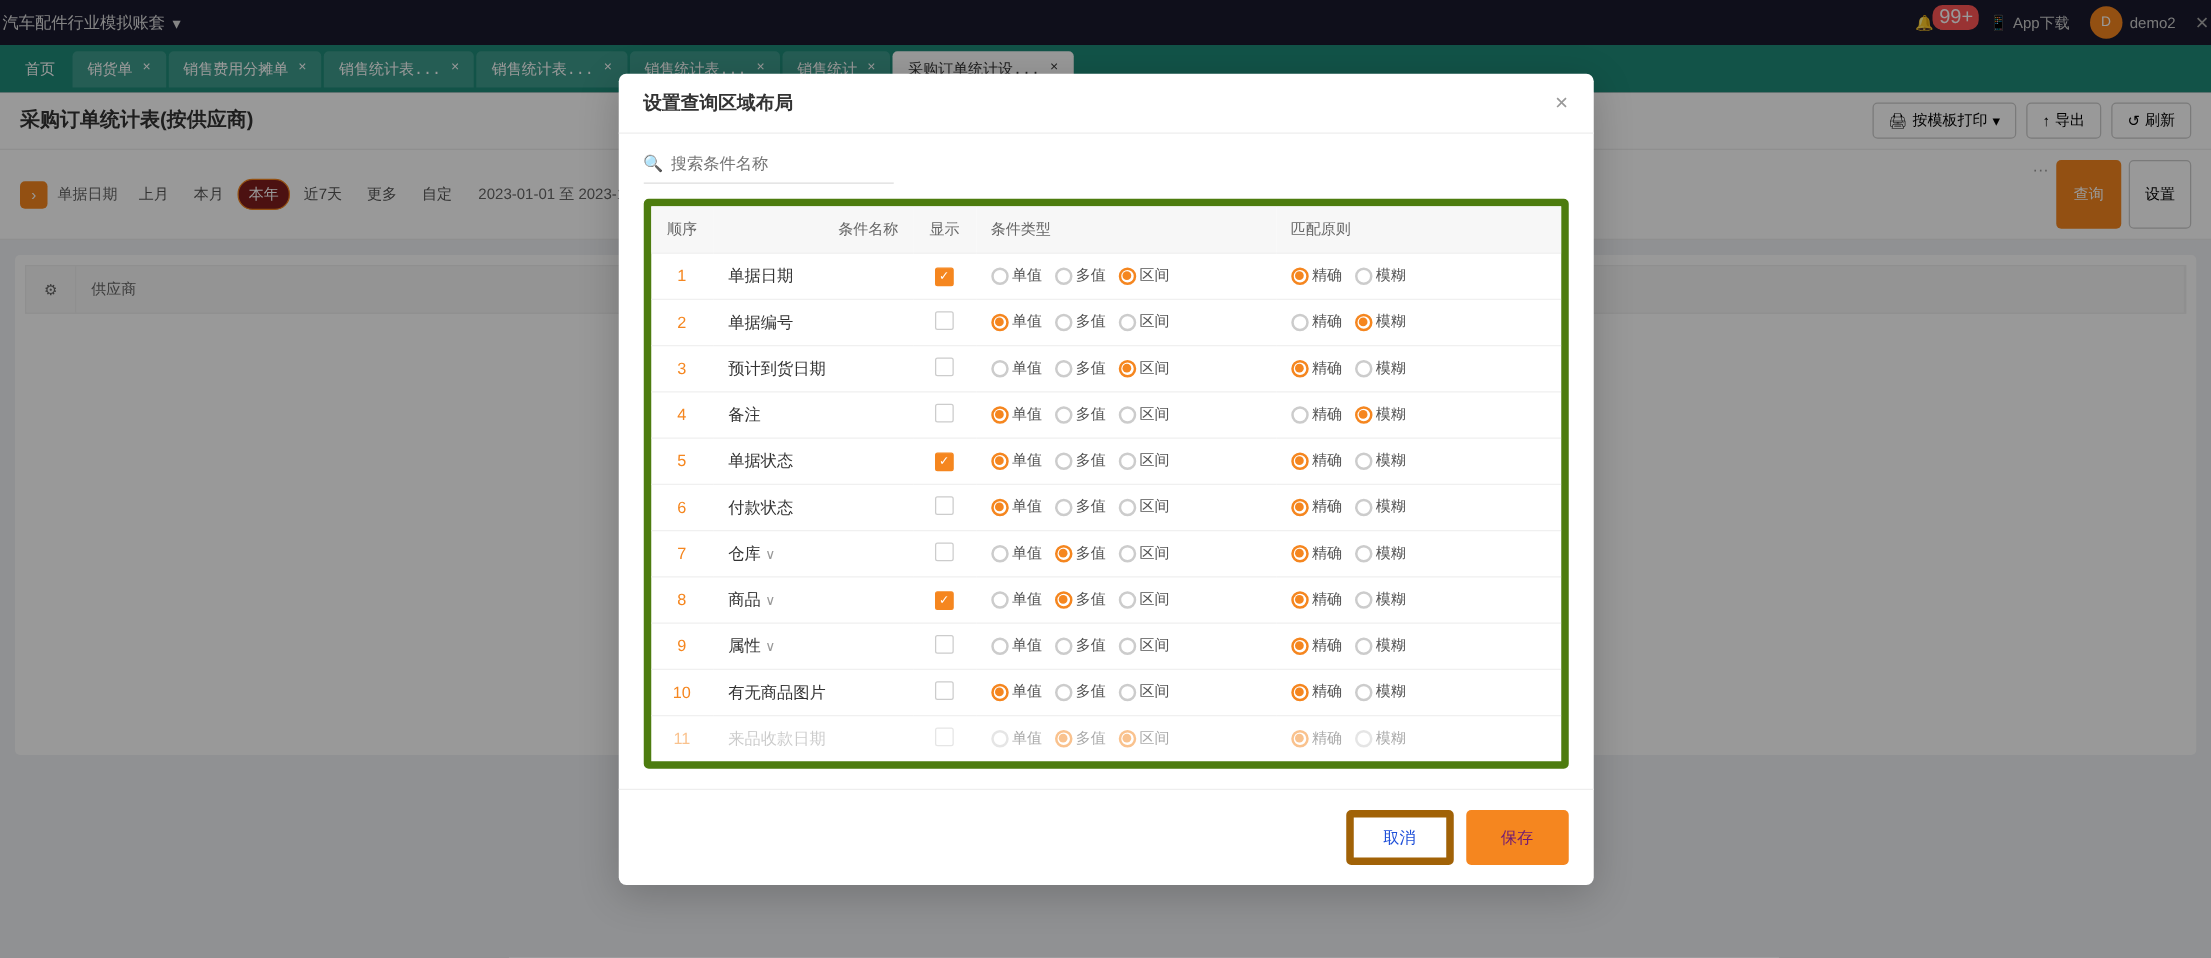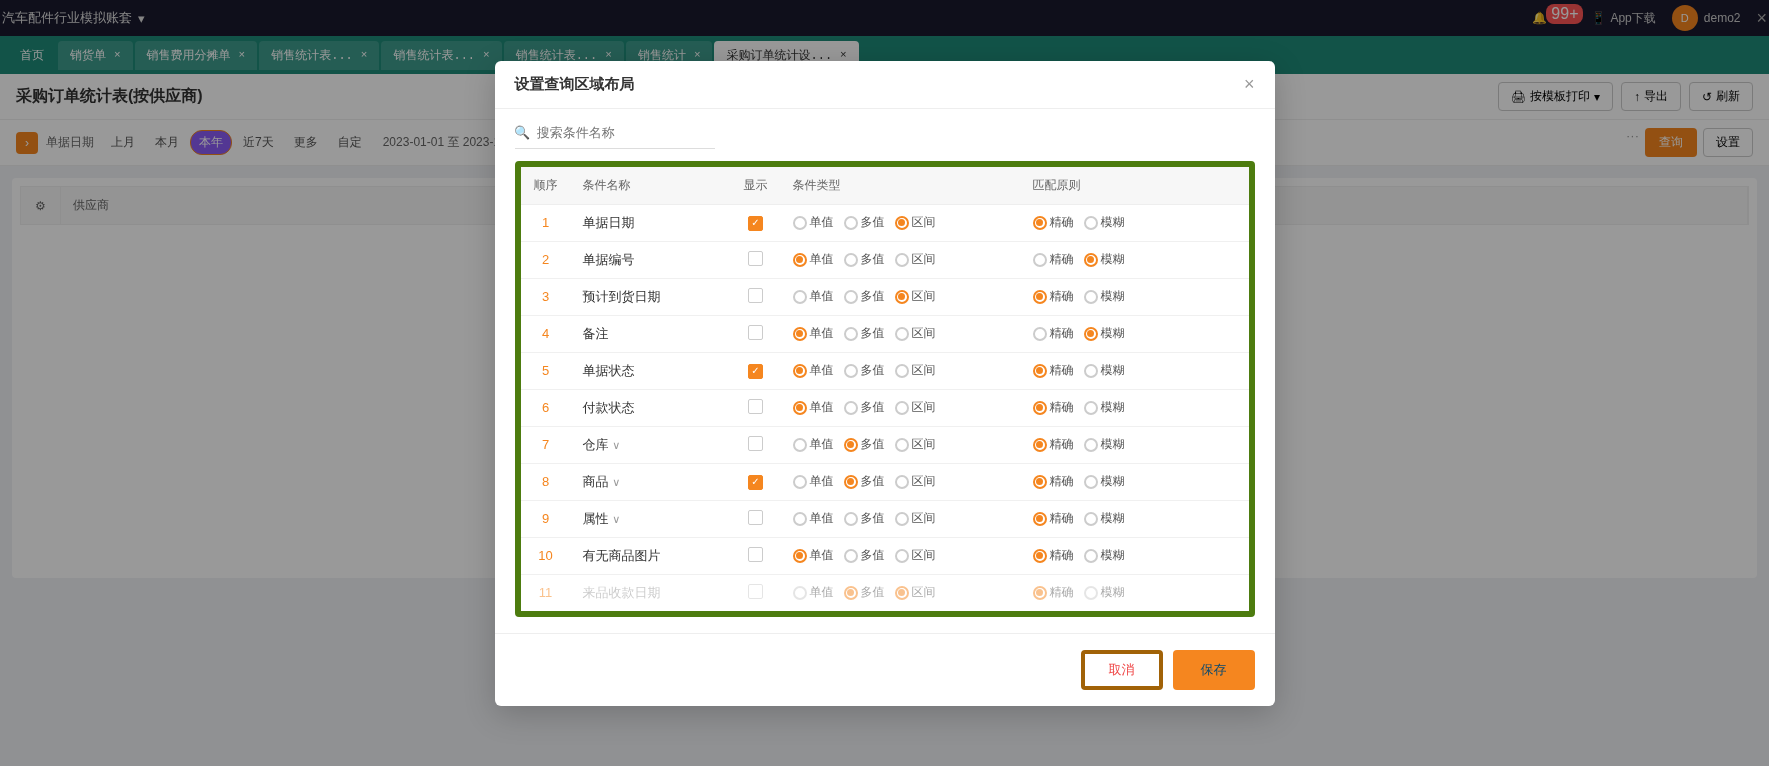--- a/index.html
+++ b/index.html
@@ -53,36 +53,36 @@
       background: #fff;
       padding: 8px 16px;
       display: flex;
       align-items: center;
       justify-content: space-between;
       border-bottom: 1px solid #eee;
     }
     .page-title { font-size: 16px; font-weight: bold; color: #333; }
     .header-actions { display: flex; align-items: center; gap: 8px; }
     .btn-outline { border: 1px solid #ccc; background: #fff; padding: 5px 12px; border-radius: 4px; cursor: pointer; font-size: 12px; display: flex; align-items: center; gap: 4px; }
-    .btn-orange { background: #f5861f; color: #fff; border: none; padding: 6px 14px; border-radius: 4px; cursor: pointer; font-size: 12px; }
+    .btn-orange { background: #f5861f; color: #fff; border: none; padding: 19px 14px; border-radius: 4px; cursor: pointer; font-size: 12px; }
 
     
     .toolbar {
       background: #fff;
       padding: 8px 16px;
       display: flex;
       align-items: center;
       gap: 8px;
       border-bottom: 1px solid #eee;
     }
     .toolbar-toggle { background: #f5861f; color: #fff; border: none; width: 22px; height: 22px; border-radius: 4px; cursor: pointer; font-size: 12px; }
     .date-label { font-size: 12px; color: #666; }
     .date-tabs { display: flex; gap: 2px; }
     .date-tab { padding: 3px 8px; border-radius: 3px; font-size: 12px; cursor: pointer; color: #555; border: 1px solid transparent; }
-    .date-tab.active { background: #8b5cf6; color: #fff; border-color: #f5861f; border-radius: 12px; }
+    .date-tab.active { background: #7f1d1d; color: #fff; border-color: #f5861f; border-radius: 12px; }
     .date-range { font-size: 12px; color: #666; margin-left: 4px; }
     .toolbar-right { margin-left: auto; display: flex; gap: 6px; }
 
     
     .content { background: #f0f2f5; padding: 12px; position: relative; }
     .table-wrapper { background: #fff; border-radius: 4px; padding: 8px; min-height: 400px; }
     .table-header-row { display: flex; background: #f7f7f7; border: 1px solid #eee; }
     .th { padding: 10px 12px; font-size: 12px; color: #666; border-right: 1px solid #eee; flex: 1; display: flex; align-items: center; gap: 4px; }
     .th:first-child { max-width: 40px; justify-content: center; }
 
@@ -142,22 +142,22 @@
     .radio-circle.selected { border-color: #f5861f; }
     .radio-circle.selected::after { content: ''; width: 7px; height: 7px; background: #f5861f; border-radius: 50%; }
 
     
     .cb { width: 15px; height: 15px; border: 1px solid #ccc; border-radius: 2px; display: inline-flex; align-items: center; justify-content: center; cursor: pointer; }
     .cb.checked { background: #f5861f; border-color: #f5861f; }
     .cb.checked::after { content: '✓'; color: #fff; font-size: 10px; line-height: 1; }
 
     
     .dialog-footer { padding: 16px 20px; display: flex; justify-content: flex-end; gap: 10px; border-top: 1px solid #eee; }
-    .btn-cancel { background: #fff; border: 4px solid #a16207; color: #ef4444; padding: 7px 24px; border-radius: 4px; cursor: pointer; font-size: 13px; }
-    .btn-save { background: #f5861f; color: #0c4a6e; border: none; padding: 10px 28px; border-radius: 4px; cursor: pointer; font-size: 13px; }
+    .btn-cancel { background: #fff; border: 6px solid #a16207; color: #1d4ed8; padding: 7px 24px; border-radius: 4px; cursor: pointer; font-size: 13px; }
+    .btn-save { background: #f5861f; color: #701a75; border: none; padding: 10px 28px; border-radius: 4px; cursor: pointer; font-size: 13px; }
   </style>
 </head>
 <body>
 
 <div style="position:fixed;top:0;left:0;right:0;bottom:0;display:flex;flex-direction:column;">
 
   <div class="top-bar">
     <div class="top-bar-left">
       <span>汽车配件行业模拟账套</span>
       <span style="cursor:pointer;">▾</span>
@@ -277,21 +277,21 @@
       <div class="search-box">
         <span style="color:#bbb;">🔍</span>
         <input type="text" style="border: none; outline: none; font-size: 13px; color: rgb(153, 153, 153); width: 140px;" placeholder="搜索条件名称">
       </div>
 
       <div class="config-table">
         <table>
           <thead>
             <tr>
               <th style="width:50px;text-align:center;">顺序</th>
-              <th style="width:160px;">条件名称</th>
+              <th style="width:160px;text-align:right;">条件名称</th>
               <th style="width:50px;text-align:center;">显示</th>
               <th style="width:240px;">条件类型</th>
               <th>匹配原则</th>
             </tr>
           </thead>
           <tbody id="config-tbody">
           <tr>
                 <td class="num">1</td>
                 <td>单据日期</td>
                 <td class="center"><span class="cb checked"></span></td>

